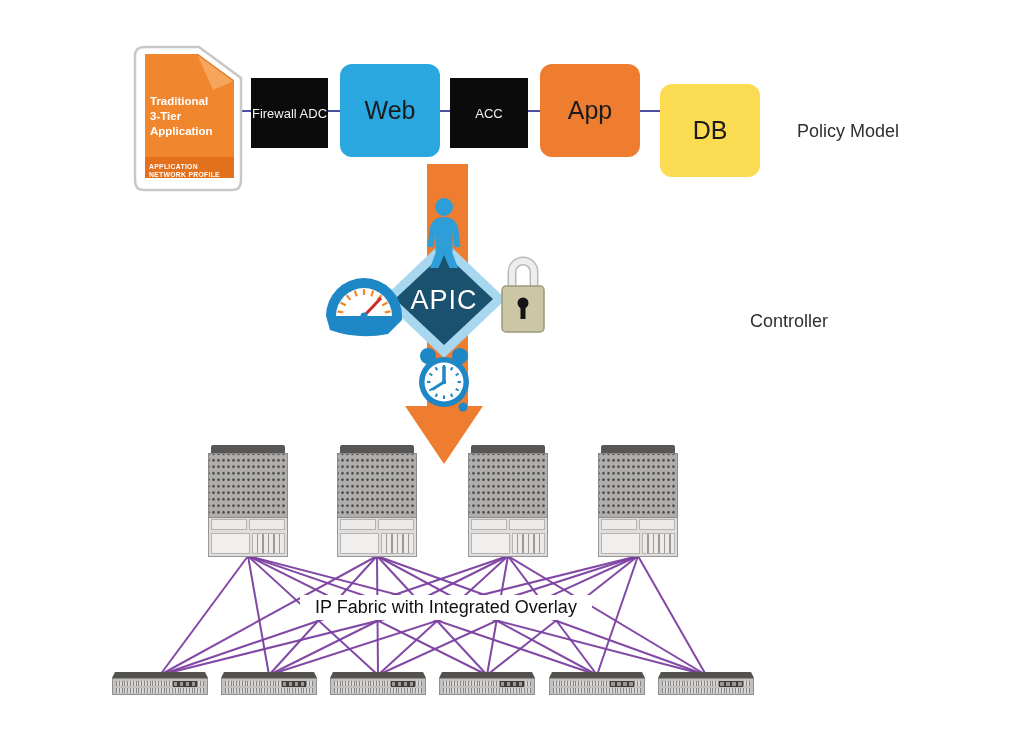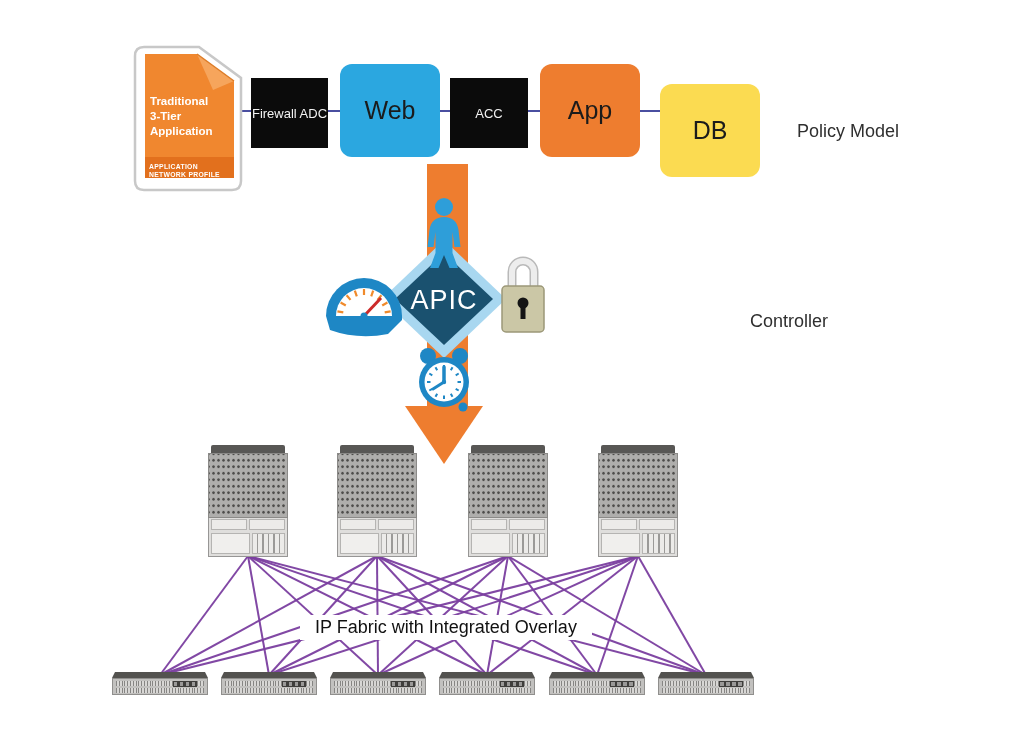--- a/index.html
+++ b/index.html
@@ -38,21 +38,21 @@
      background-image:repeating-linear-gradient(90deg,transparent 0 4px,#9B9A98 4px 5.5px);}
   .leaf{position:absolute;top:672px;width:96px;height:23px;z-index:2;}
   .leaf .ltop{height:6px;background:#53524F;clip-path:polygon(3px 0,calc(100% - 3px) 0,100% 100%,0 100%);}
   .leaf .lbody{position:relative;height:17px;background:#C2C1BF;border:1px solid #908F8D;box-sizing:border-box;}
   .leaf .strip{position:absolute;left:3px;right:3px;height:5px;
      background:repeating-linear-gradient(90deg,#868583 0 1px,#D8D7D5 1px 2.8px);}
   .leaf .s1{top:2px;} .leaf .s2{top:9px;}
   .leaf .uplinks{position:absolute;top:2px;right:10px;width:24px;height:6px;border:1px solid #3E3D3B;box-sizing:border-box;
      background:repeating-linear-gradient(90deg,#9A9998 0 3.5px,#3E3D3B 3.5px 6px);}
   .fabric-label{position:absolute;left:300px;top:595px;width:292px;text-align:center;z-index:3;
-     background:#fff;font-size:18px;color:#111;padding:2px 0;margin-top:20px;}
+     background:#fff;font-size:18px;color:#111;padding:2px 0;}
 </style>
 </head>
 <body>
 
 <div class="canvas">
 
   <div class="chain-line"></div>
 
   <svg class="app-doc" viewBox="0 0 110 147">
     <path d="M11,2 L66,2 L108,33 L108,136 Q108,145 99,145 L11,145 Q2,145 2,136 L2,11 Q2,2 11,2 Z" fill="#ffffff" stroke="#C8C8C8" stroke-width="2.5"></path>

